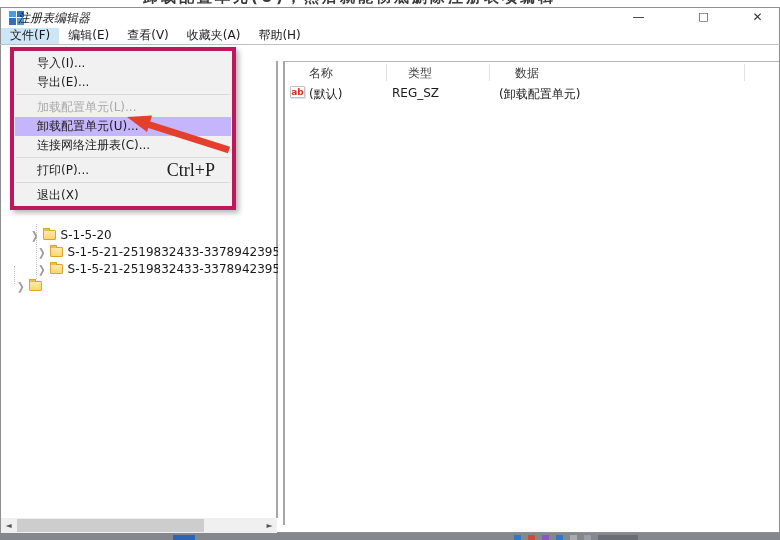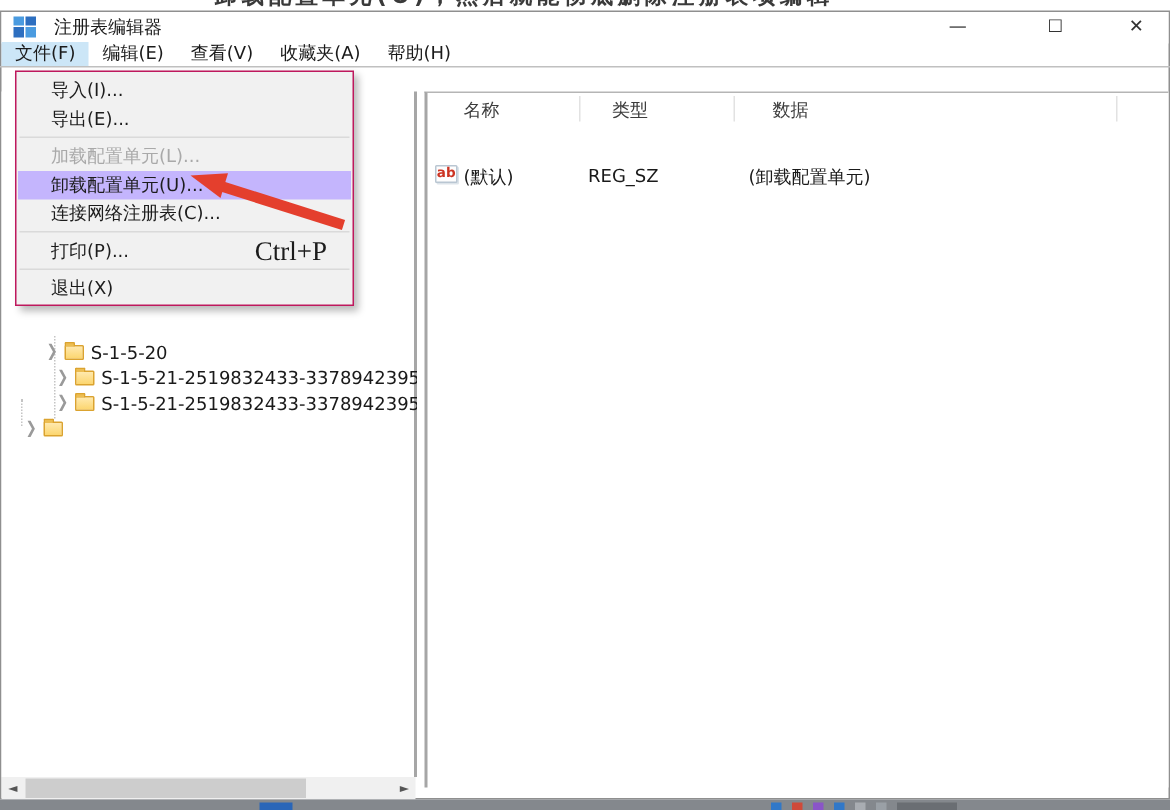--- a/index.html
+++ b/index.html
@@ -15,21 +15,21 @@
   #win { left:0; top:7px; width:780px; height:526px; background:#fff; border:1px solid #8f8f8f; }
 
   
   #titlebar { left:1px; top:8px; width:778px; height:21px; background:#fff; }
   #app-icon { left:9px; top:11px; width:15px; height:14px; }
   #app-icon .cell { position:absolute; background:#2f7fd0; }
   #app-icon .c1 { left:0; top:0; width:7px; height:6px; background:#4a9be0; }
   #app-icon .c2 { left:8px; top:0; width:7px; height:6px; background:#2d6fc0; }
   #app-icon .c3 { left:0; top:7px; width:7px; height:7px; background:#2d6fc0; }
   #app-icon .c4 { left:8px; top:7px; width:7px; height:7px; background:#4a9be0; }
-  #win-title { left:36px; top:10px; font-size:12px; color:#1a1a1a; white-space:nowrap; }
+  #win-title { left:18px; top:10px; font-size:12px; color:#1a1a1a; white-space:nowrap;font-style:italic; }
   .caption-btn { top:7px; height:22px; width:65px; text-align:center; color:#333;
     font-size:12px; line-height:20px; }
   #btn-min { left:606px; }
   #btn-max { left:671px; font-size:11px; }
   #btn-close { left:736px; width:43px; font-size:12px; }
 
   
   #menubar { left:1px; top:28px; width:778px; height:16px; display:flex; font-size:12px; color:#1a1a1a; }
   .menubar-item { padding:0 9px; height:16px; line-height:15px; white-space:nowrap; }
   .menubar-item.active { background:#cce6f7; }
@@ -55,30 +55,30 @@
     line-height:15px; text-align:center; }
   #sb-arrow-left { left:0; }
   #sb-arrow-right { right:0; }
   #sb-thumb { position:absolute; left:16px; top:1px; width:187px; height:13px; background:#cdcdcd; }
 
   
   .hdr-cell { position:absolute; top:2px; height:18px; font-size:12px; color:#3c3c3c; line-height:18px;margin-left:16px; }
   .hdr-sep { position:absolute; top:2px; width:1px; height:17px; background:#e2e2e2; }
   #hdr-name { left:8px; }  #hdr-type { left:107px; }  #hdr-data { left:214px; }
   #hdrsep-1 { left:101px; } #hdrsep-2 { left:204px; } #hdrsep-3 { left:459px; }
-  #list-row { position:absolute; left:0; top:23px; width:100%; height:16px; font-size:12px; color:#1a1a1a;margin-top:24px; }
+  #list-row { position:absolute; left:0; top:23px; width:100%; height:16px; font-size:12px; color:#1a1a1a; }
   #ab-icon { position:absolute; left:5px; top:1px; width:15px; height:12px; border:1px solid #b9c6d2;
     background:#fdfdfd; color:#cc3322; font-size:9px; font-weight:bold; line-height:10px; text-align:center;
     border-radius:1px; box-shadow:1px 1px 0 #dde4ea; }
   #cell-name { position:absolute; left:24px; top:1px; }
   #cell-type { position:absolute; left:107px; top:1px; }
   #cell-data { position:absolute; left:214px; top:1px; }
 
   
-  #file-menu { left:10px; top:47px; width:226px; background:#f1f1f1; border:1px solid #be185d;
+  #file-menu { left:10px; top:47px; width:226px; background:#f1f1f1; border:4px solid #be185d;
     box-shadow:3px 3px 5px rgba(0,0,0,0.28); padding:3px 1px 1px 1px; z-index:50; }
   .menu-item { height:19px; line-height:19px; padding-left:22px; padding-right:16px; font-size:12px;
     color:#1c1c1c; display:flex; justify-content:space-between; white-space:nowrap; }
   .menu-item.disabled { color:#a9a9a9; }
   .menu-item.highlighted { background:#c4b5fd; }
   .menu-sep { height:1px; background:#dadada; margin:2px 1px 3px 1px; }
   .shortcut { font-size:18px;font-family:Liberation Serif, serif; }
 
   
   #arrow-svg { left:0; top:0; width:780px; height:540px; z-index:90; pointer-events:none; }

